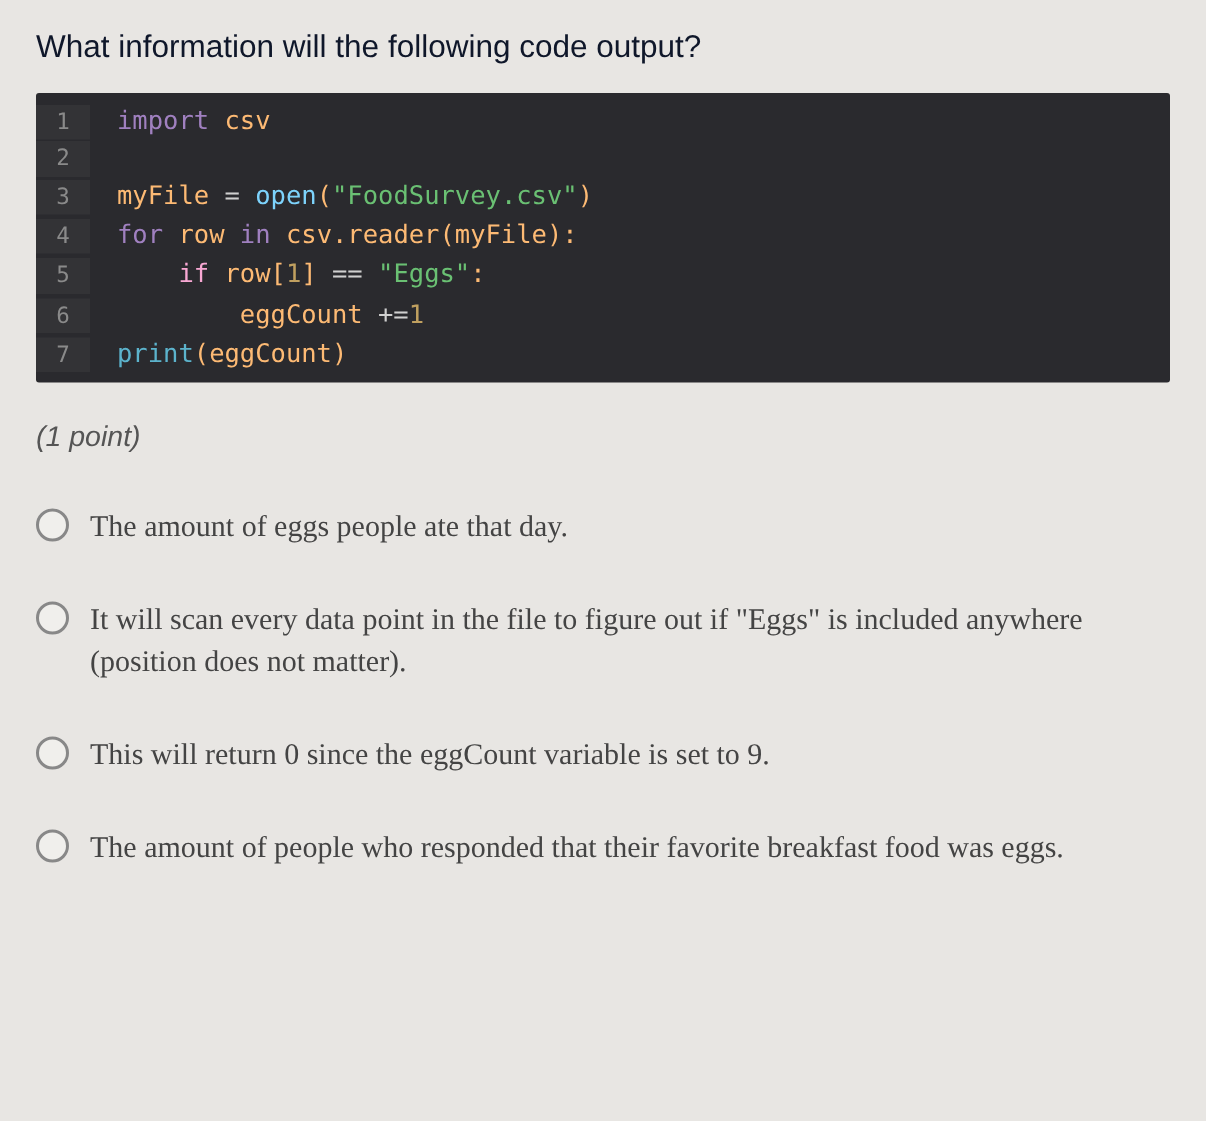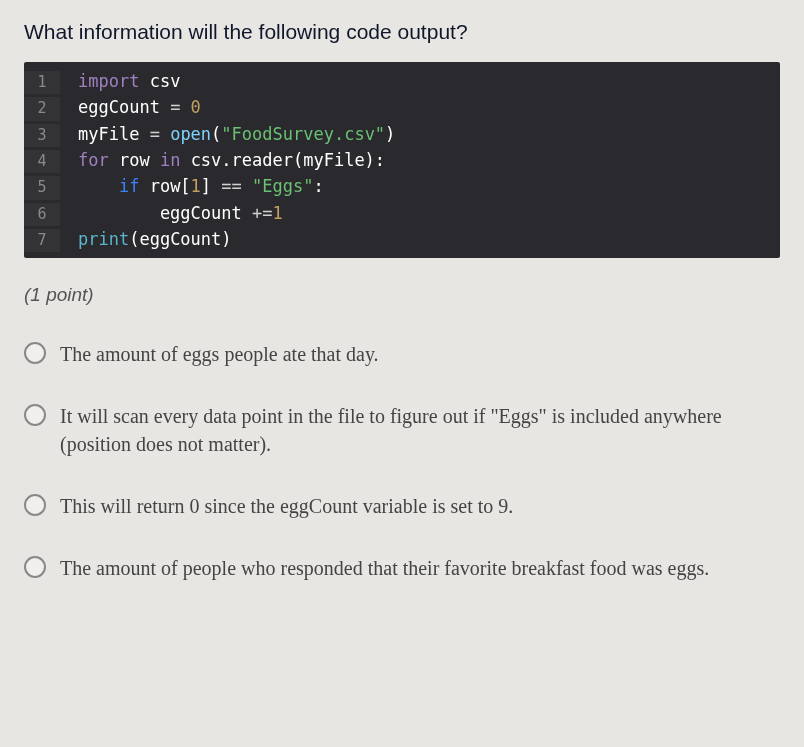--- a/index.html
+++ b/index.html
@@ -41,24 +41,24 @@
   }
   .code {
     padding-left: 18px;
     white-space: pre;
   }
   .kw-import { color: #a080c0; }
   .kw-num { color: #c0a060; }
   .kw-op { color: #d0d0d0; }
   .kw-str { color: #6ac073; }
   .kw-for { color: #a080c0; }
-  .kw-if { color: #3b82f6; }
+  .kw-if { color: #f9a8d4; }
   .kw-in { color: #a080c0; }
   .kw-cyan { color: #7dd3fc; }
-  .kw-white { color: #ffffff; margin-top: 44px; }
+  .kw-white { color: #fdba74; margin-top: 44px; }
   .kw-print { color: #5cb3cc; }
   .points {
     font-size: 19px;
     font-style: italic;
     color: #555;
     margin-bottom: 34px;
   }
   .option {
     display: flex;
     align-items: flex-start;
@@ -86,21 +86,20 @@
 
 <div class="question">What information will the following code output?</div>
 
 <div class="code-block">
   <div class="code-line">
     <span class="gutter">1</span>
     <span class="code"><span class="kw-import">import</span><span class="kw-white"> csv</span></span>
   </div>
   <div class="code-line">
     <span class="gutter">2</span>
-    <span class="code"><span class="kw-white">eggCount </span><span class="kw-op">=</span><span class="kw-num"> 0</span></span>
   </div>
   <div class="code-line">
     <span class="gutter">3</span>
     <span class="code"><span class="kw-white">myFile </span><span class="kw-op">=</span><span class="kw-cyan"> open</span><span class="kw-white">(</span><span class="kw-str">"FoodSurvey.csv"</span><span class="kw-white">)</span></span>
   </div>
   <div class="code-line">
     <span class="gutter">4</span>
     <span class="code"><span class="kw-for">for</span><span class="kw-white"> row </span><span class="kw-in">in</span><span class="kw-white"> csv.reader(myFile):</span></span>
   </div>
   <div class="code-line">

